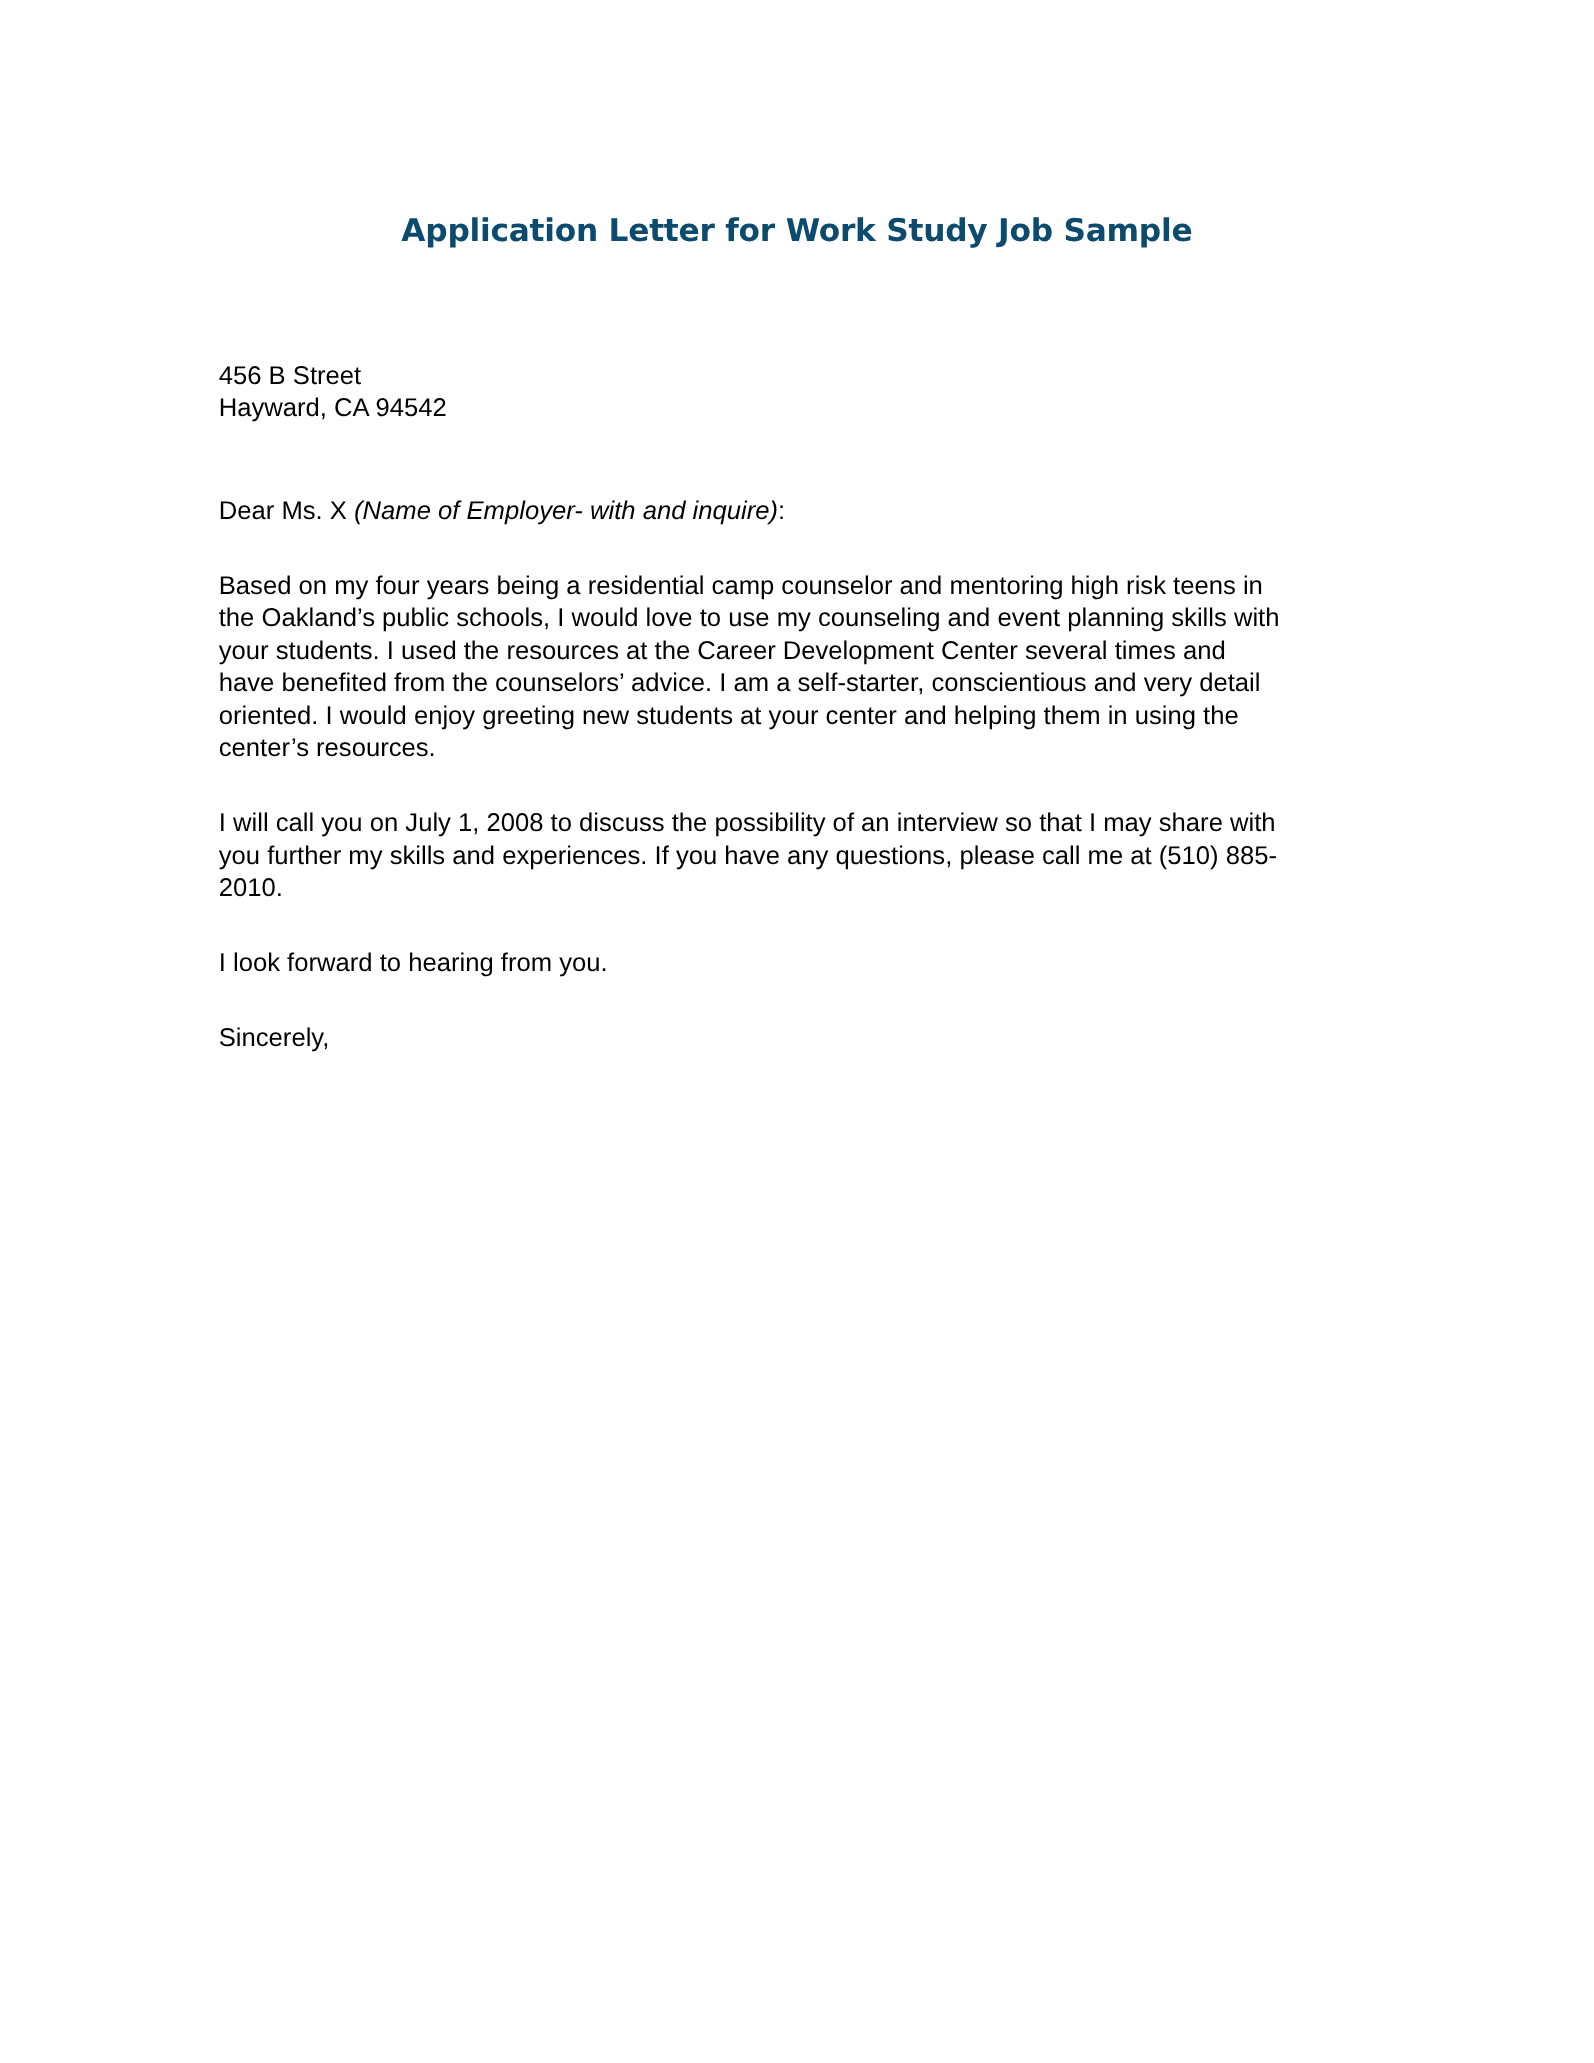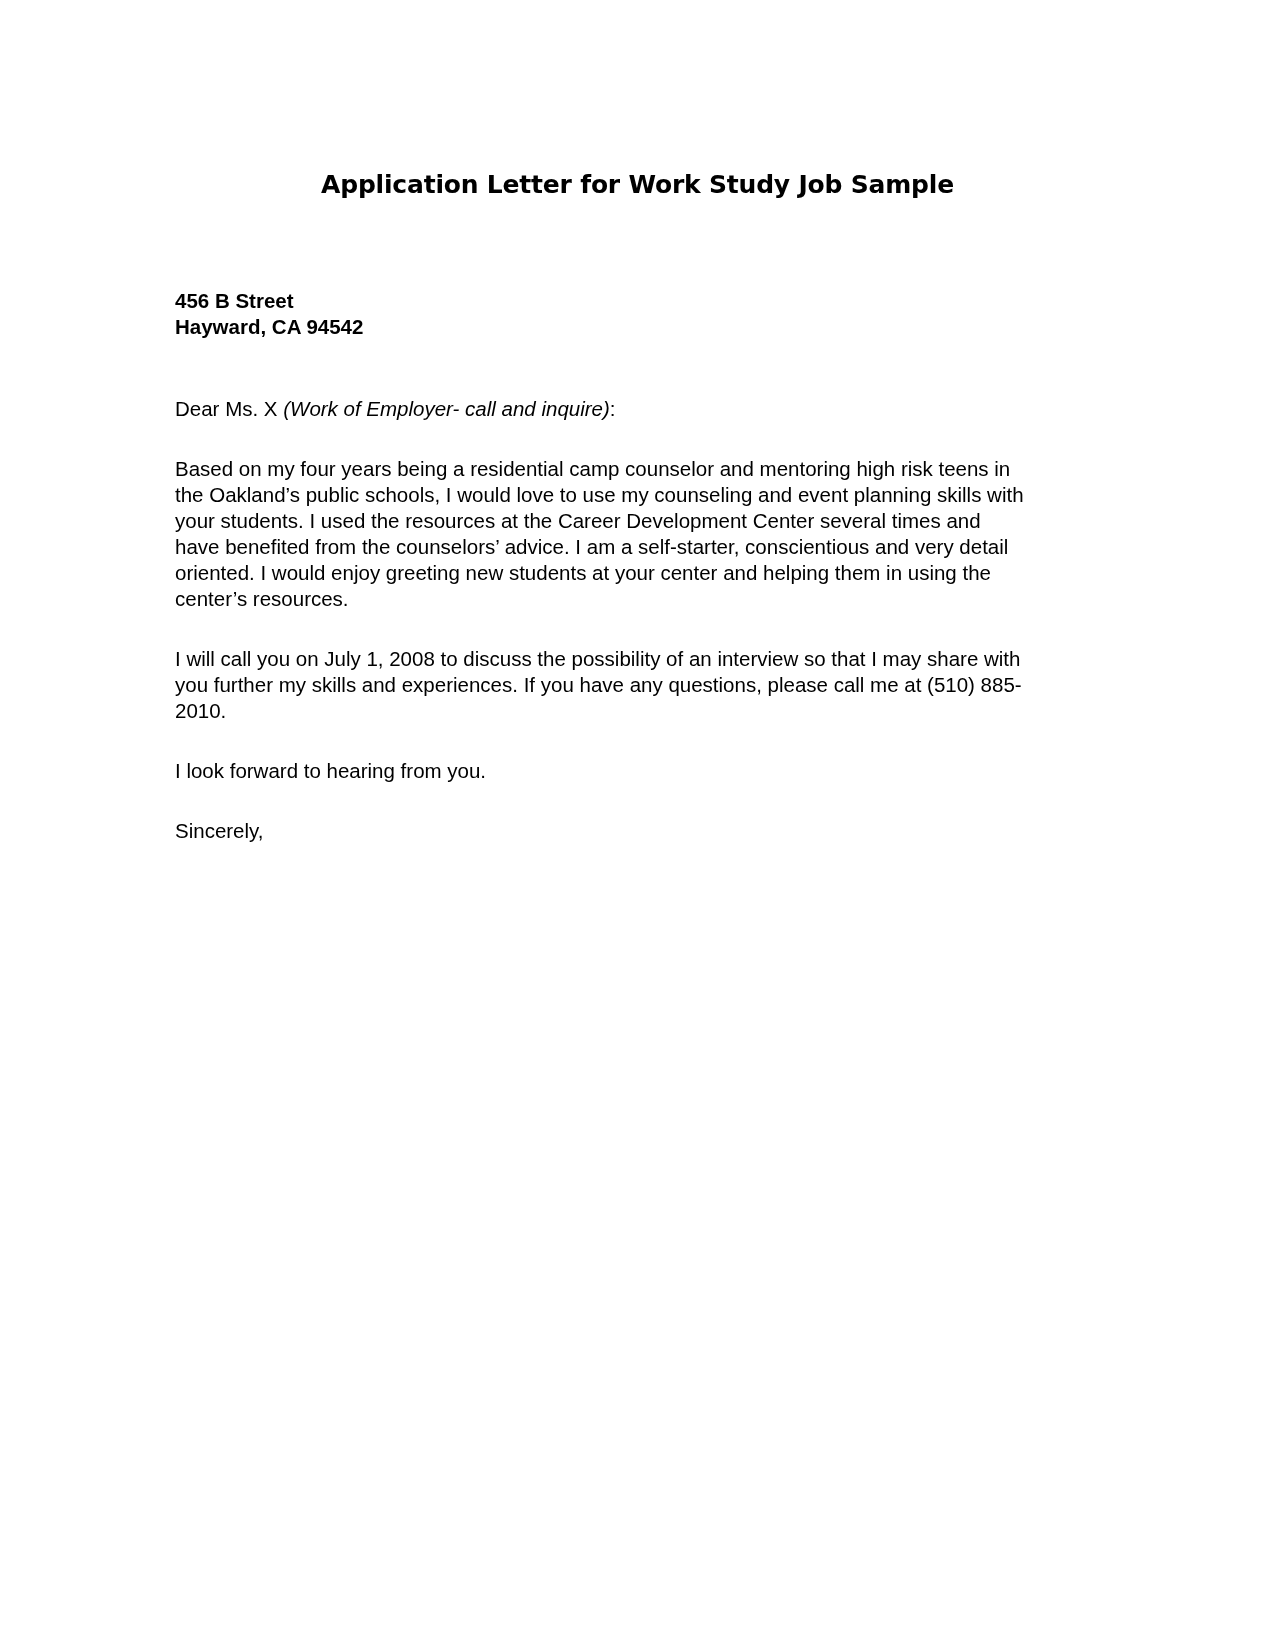--- a/index.html
+++ b/index.html
@@ -26,34 +26,33 @@
   .doc-title {
     position: absolute;
     left: 0;
     top: 170px;
     width: 1275px;
     text-align: center;
     font-family: "DejaVu Sans", sans-serif;
     font-weight: bold;
     font-size: 25px;
     letter-spacing: -0.2px;
-    color: #000000;
+    color: #0c4a6e;
   }
   .body-area {
     position: absolute;
     left: 175px;
     top: 288px;
     width: 855px;
     font-size: 20.5px;
     line-height: 26px;
     color: #000000;
   }
   .line {
     white-space: pre-wrap;
-    font-weight: bold;
   }
   .para {
     margin: 0 0 34px 0;
     text-align: left;
   }
   .salutation {
     margin: 0 0 34px 0;
   }
   .salutation .ital {
     font-style: italic;
@@ -83,21 +82,21 @@
 
   <div class="body-area">
 
     <div class="addr-block">
       <div class="line">456 B Street</div>
       <div class="line">Hayward, CA 94542</div>
     </div>
 
 
 
-    <div class="salutation"><span>Dear Ms. X </span><span class="ital">(Work of Employer- call and inquire)</span><span>:</span></div>
+    <div class="salutation"><span>Dear Ms. X </span><span class="ital">(Name of Employer- with and inquire)</span><span>:</span></div>
 
     <p class="para">Based on my four years being a residential camp counselor and mentoring high risk teens in the Oakland’s public schools, I would love to use my counseling and event planning skills with your students.  I used the resources at the Career Development Center several times and have benefited from the counselors’ advice.  I am a self-starter, conscientious and very detail oriented.   I would enjoy greeting new students at your center and helping them in using the center’s resources.</p>
     <p class="para">I will call you on July 1, 2008 to discuss the possibility of an interview so that I may share with you further my skills and experiences.  If you have any questions, please call me at (510) 885-2010.</p>
     <p class="para">I look forward to hearing from you.</p>
 
     <div class="signoff">Sincerely,</div>
 
 
   </div>
 </div>

